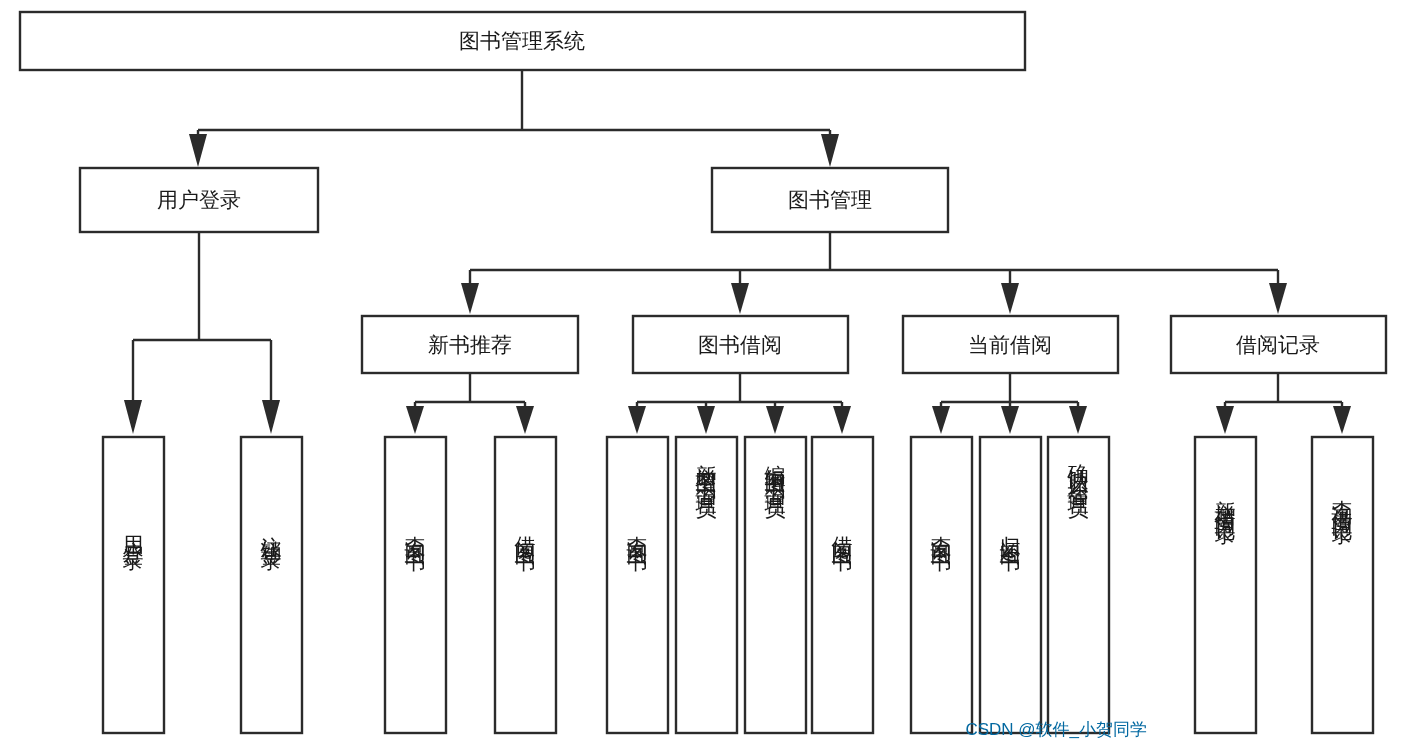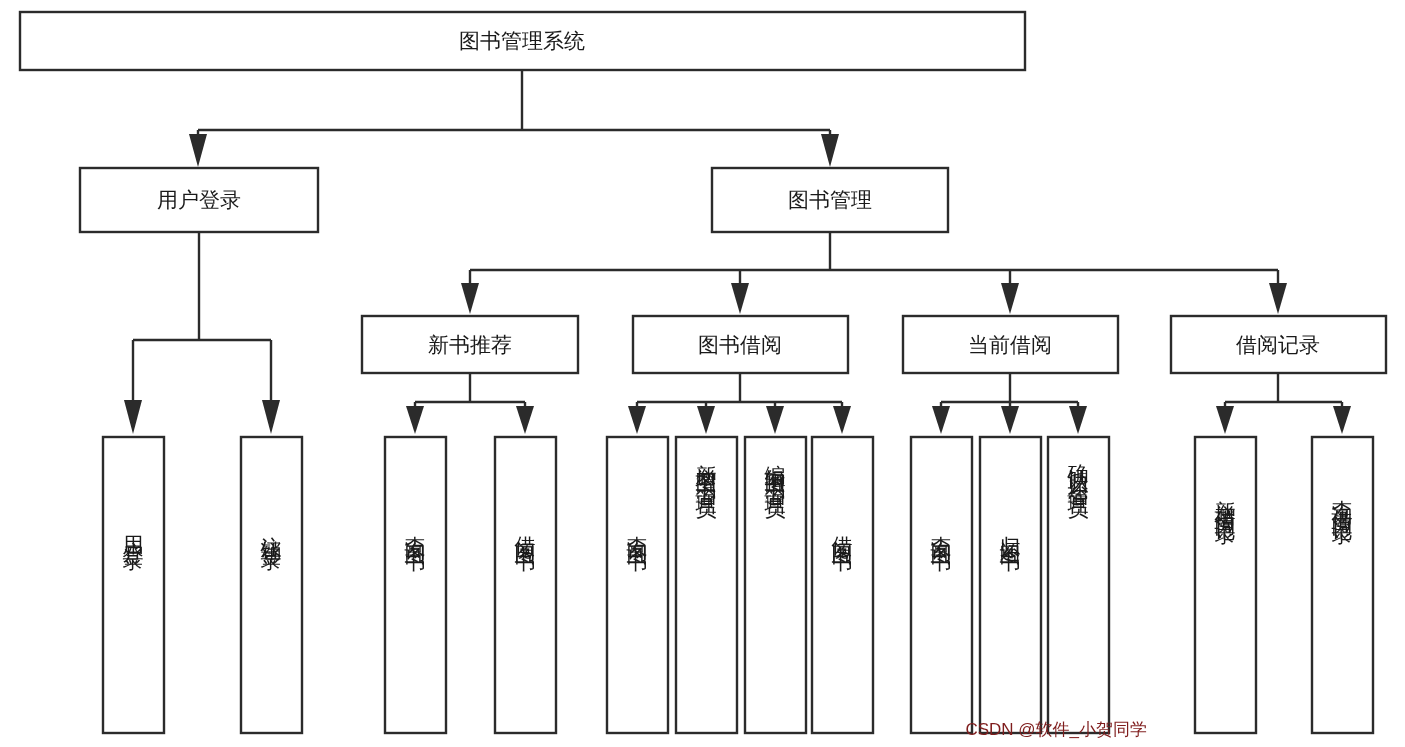--- a/index.html
+++ b/index.html
@@ -73,21 +73,21 @@
     color: #1a1a1a;
     letter-spacing: 5px;
     white-space: nowrap;
   }
   .watermark {
     position: absolute;
     right: 8px;
     bottom: 6px;
     font-family: "Liberation Sans", "DejaVu Sans", sans-serif;
     font-size: 17px;
-    color: #7f1d1d;
+    color: #0369a1;
     white-space: nowrap;
   }
 </style>
 </head>
 <body>
 
 <div id="diagram-root">
 
   <svg class="diagram-canvas" viewBox="0 0 1405 747">
 

